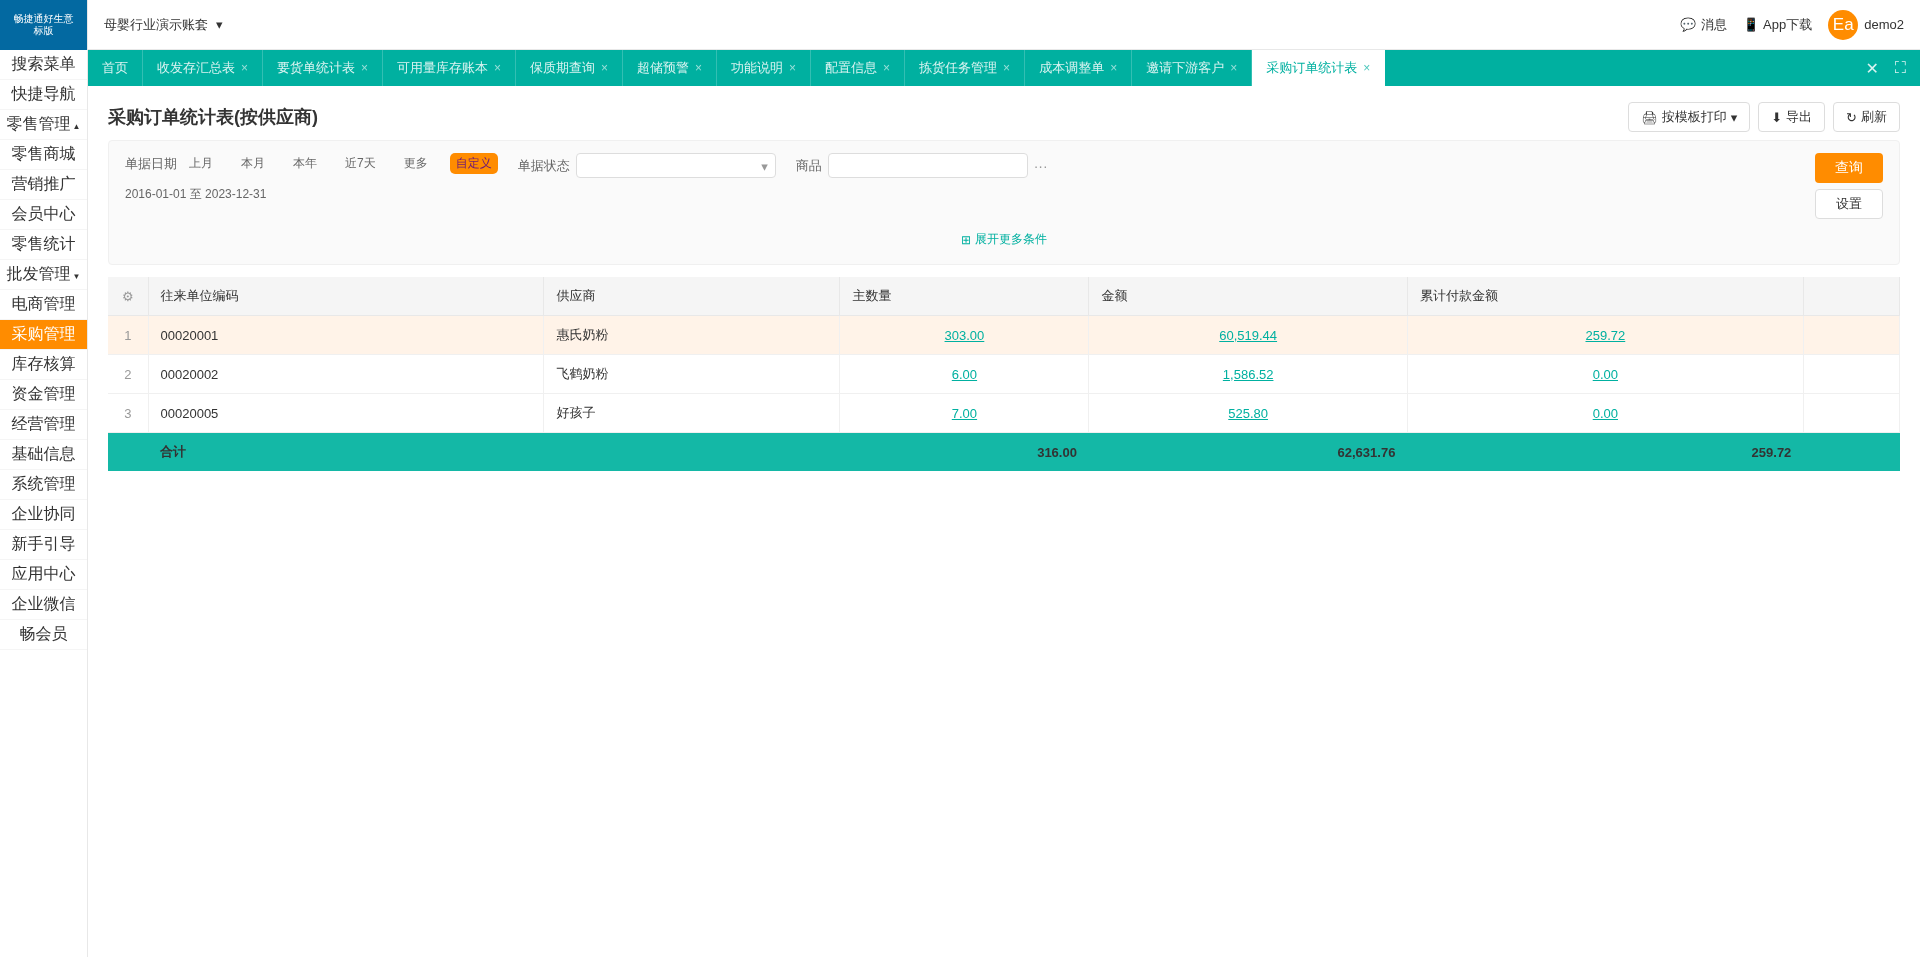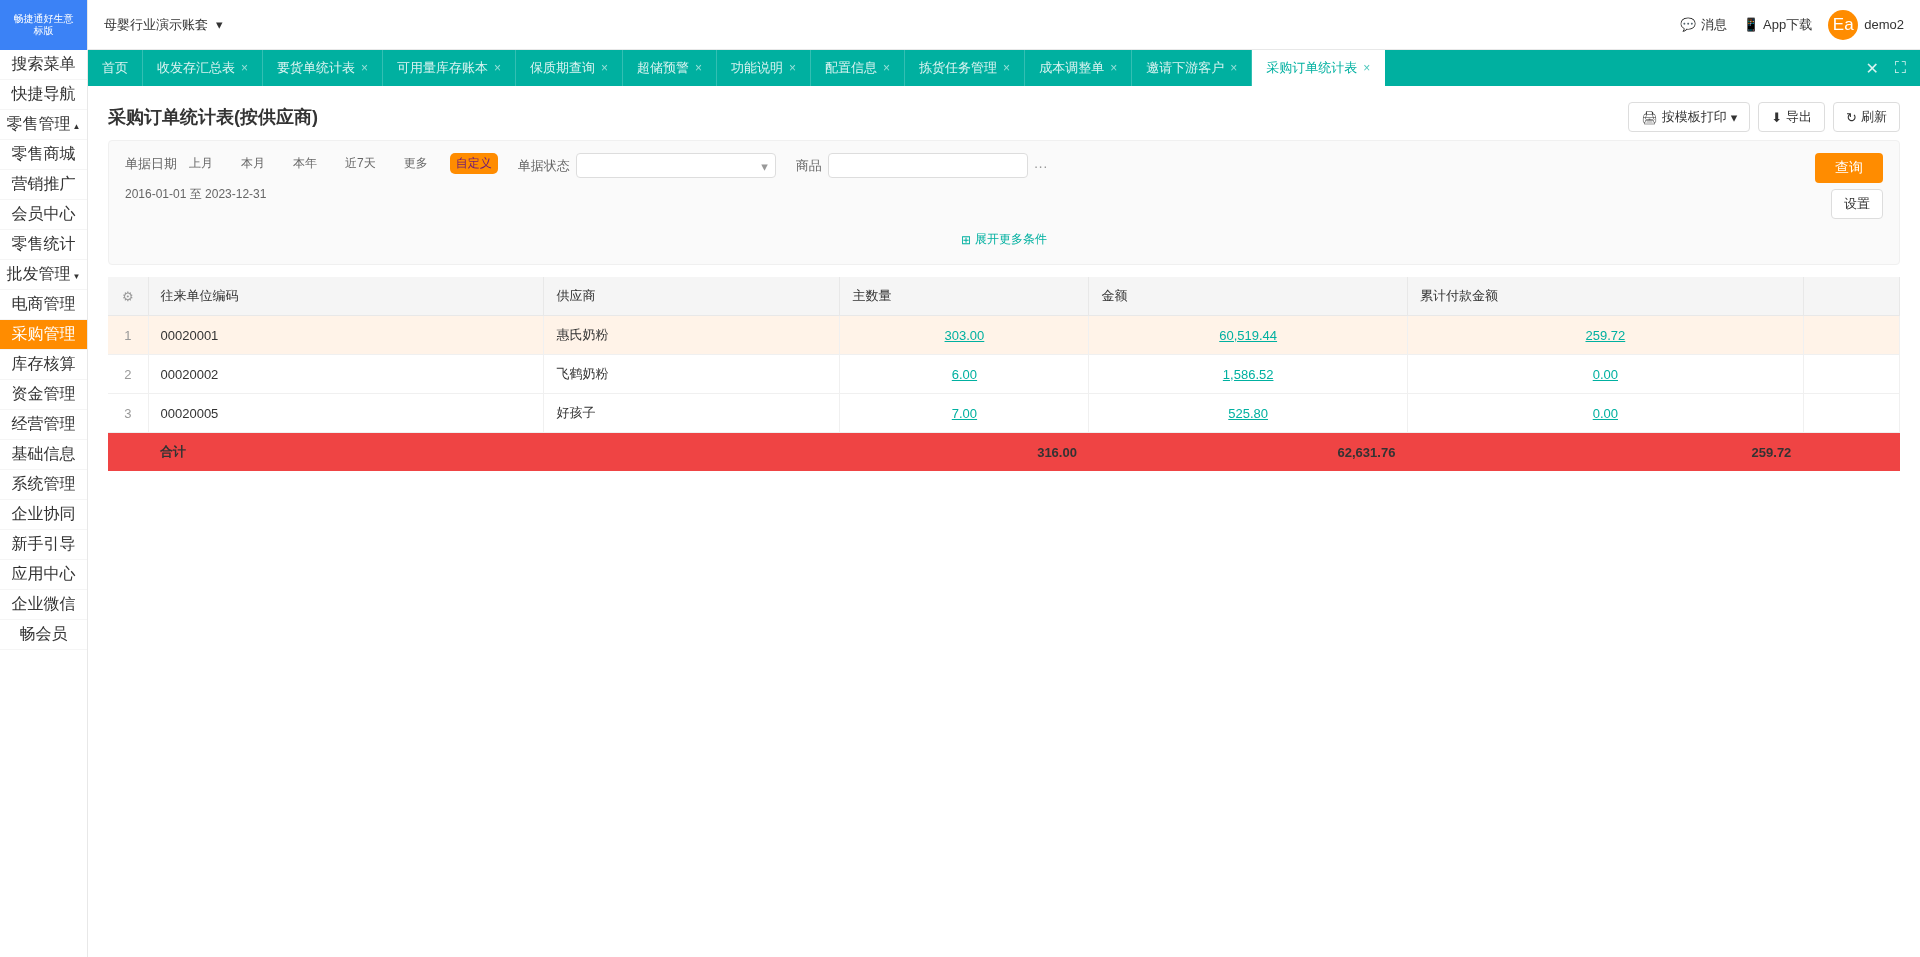--- a/index.html
+++ b/index.html
@@ -9,21 +9,21 @@
     .sidebar {
       width: 88px;
       background: #fff;
       display: flex;
       flex-direction: column;
       border-right: 1px solid #e8e8e8;
       flex-shrink: 0;
       z-index: 10;
     }
     .sidebar-logo {
-      background: #3b82f6;
+      background: #0369a1;
       height: 50px;
       display: flex;
       align-items: center;
       justify-content: center;
       flex-direction: column;
       padding: 4px;
     }
     .sidebar-logo-text {
       color: #fff;
       font-size: 10px;
@@ -314,21 +314,21 @@
       border: none;
       border-radius: 4px;
       padding: 6px 20px;
       font-size: 14px;
       cursor: pointer;
     }
     .btn-settings {
       background: #fff;
       border: 1px solid #ddd;
       border-radius: 4px;
-      padding: 5px 12px;
+      padding: 5px 20px;
       font-size: 13px;
       cursor: pointer;
       color: #333;
     }
     .expand-btn {
       font-size: 12px;
       color: #00b0a0;
       cursor: pointer;
       display: flex;
       align-items: center;
@@ -386,21 +386,21 @@
       cursor: pointer;
       text-align: center;
     }
     .gear-icon {
       color: #999;
       cursor: pointer;
     }
 
     
     .table-footer {
-      background: #ef4444;
+      background: #14b8a6;
       border-top: 1px solid #e8e8e8;
       padding-left: 12px;
     }
     .table-footer td {
       padding: 10px 12px;
       font-weight: bold;
       color: #333;
     }
     .table-footer td.number {
       text-align: right;

